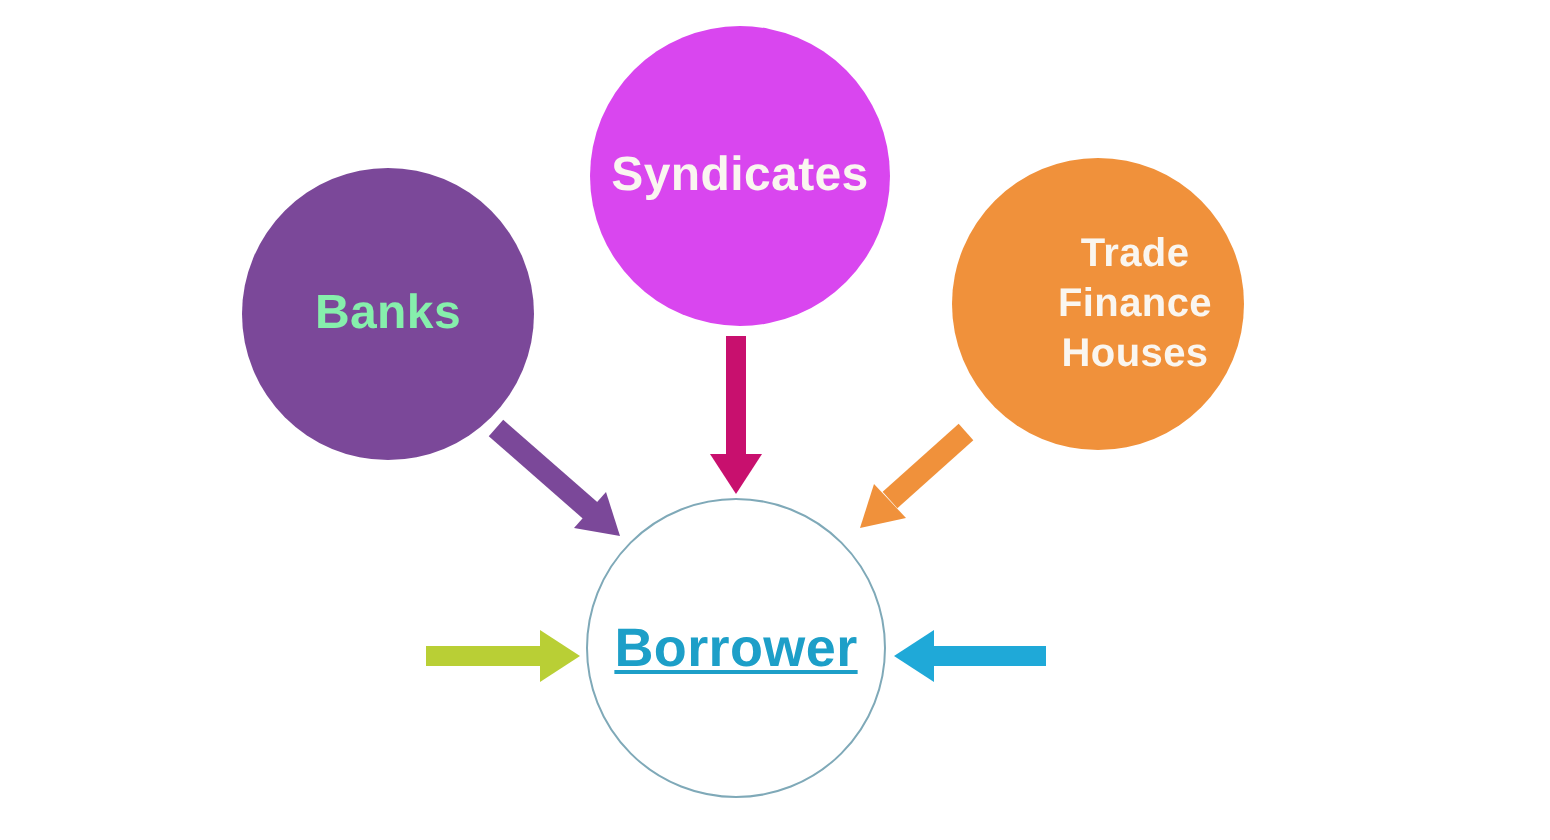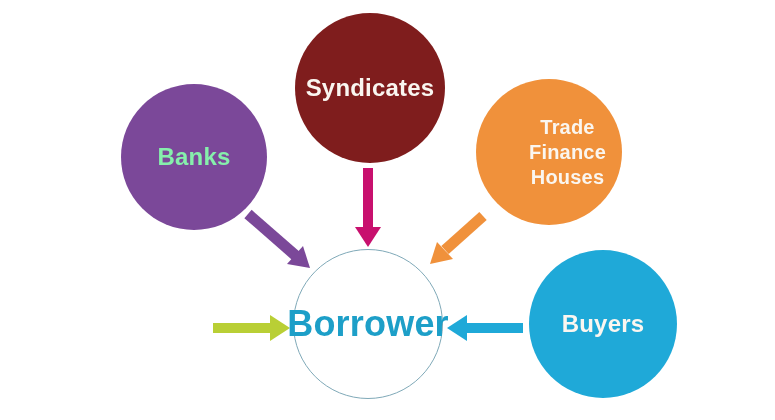--- a/index.html
+++ b/index.html
@@ -43,21 +43,22 @@
   .node-suppliers   { left:  57px; top: 251px; width: 152px; height: 152px; }
   .node-buyers      { left: 529px; top: 250px; width: 148px; height: 148px; }
   .node-tfh .label  { font-size: 20px; line-height: 25px; max-width: 92px; margin-left: 37px; }
   .node-borrower {
     left: 293px; top: 249px; width: 150px; height: 150px;
     background: #ffffff;
     border: 1px solid #7FA9B8;
     box-sizing: border-box;
   }
   .node-borrower .label {
-    font-size: 36px;
+    font-size: 27px;
+    text-decoration: underline;
   }
 </style>
 </head>
 <body>
 
 <div class="canvas">
 
   <svg class="arrow-layer" viewBox="0 0 775 420" xmlns="http://www.w3.org/2000/svg">
 
     <g>
@@ -83,30 +84,27 @@
     <g>
       <line x1="523" y1="328" x2="466" y2="328" stroke-width="10" style="stroke: rgb(31, 169, 216);"></line>
       <polygon points="447,328 467,315 467,341" style="fill: rgb(31, 169, 216);"></polygon>
     </g>
   </svg>
 
   <div class="node node-banks" style="background-color: rgb(123, 72, 153);">
     <span class="label" style="color: #86efac;">Banks</span>
   </div>
 
-  <div class="node node-syndicates" style="background-color: #7f1d1d;">
+  <div class="node node-syndicates" style="background-color: #d946ef;">
     <span class="label" style="color: rgb(250, 246, 240);">Syndicates</span>
   </div>
 
   <div class="node node-tfh" style="background-color: rgb(240, 145, 59);">
     <span class="label" style="color: rgb(250, 246, 240);">Trade Finance Houses</span>
   </div>
 
 
-  <div class="node node-buyers" style="background-color: rgb(31, 169, 216);">
-    <span class="label" style="color: rgb(250, 246, 240);">Buyers</span>
-  </div>
 
   <div class="node node-borrower" style="border-color: rgb(127, 169, 184);">
     <span class="label" style="color: rgb(29, 159, 200);">Borrower</span>
   </div>
 
 </div>
 
 </body></html>

